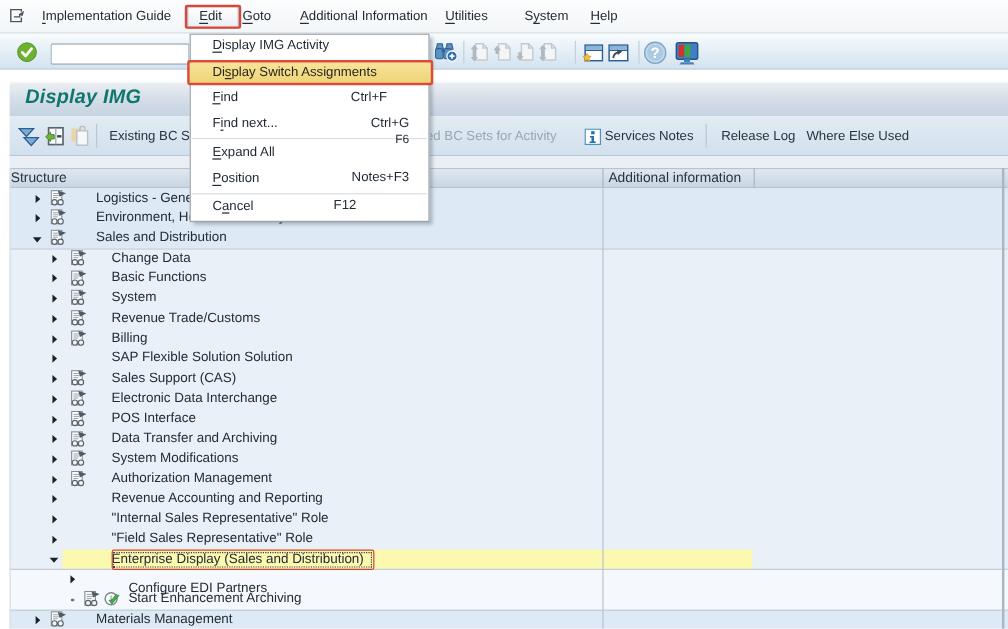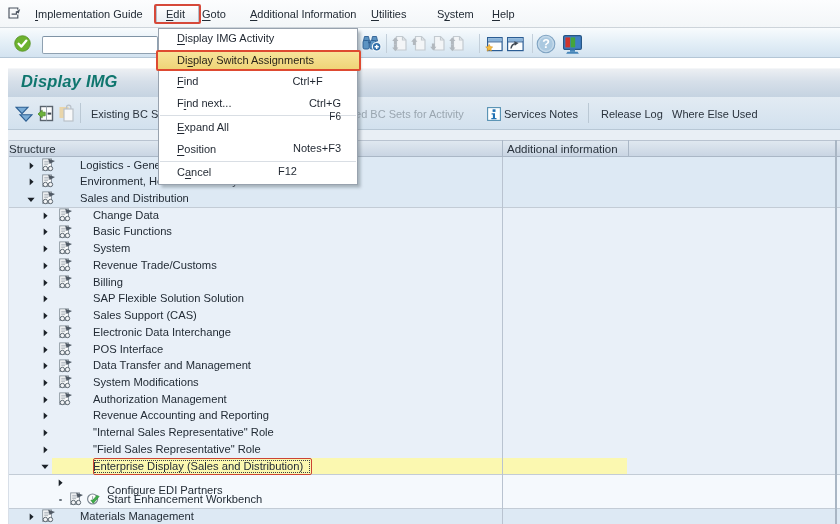--- a/index.html
+++ b/index.html
@@ -276,21 +276,21 @@
     <path d="M0.7 0.4 L4.6 3.8 L0.7 7.2 Z" fill="#1b2128"></path>
   </svg>
 <svg class="abs" style="left:59px;top:358.525px" width="15" height="15" viewBox="0 0 15 15">
 <rect x="0.7" y="0.9" width="8.8" height="11.5" fill="#fcfdfd" stroke="#828d97" stroke-width="0.9"></rect>
 <path d="M2.2 3.3h4.8M2.2 5h4.8M2.2 6.7h4" stroke="#959ea8" stroke-width="0.8" fill="none"></path>
 <path d="M6.2 0.8 L13 3 L7.6 5.9 Z" fill="#505a65"></path>
 <circle cx="3.4" cy="10.5" r="2.2" fill="#f1f3f5" stroke="#59636d" stroke-width="0.95"></circle>
 <circle cx="8.5" cy="10.5" r="2.2" fill="#f1f3f5" stroke="#59636d" stroke-width="0.95"></circle>
 <path d="M5.4 10.5h1" stroke="#59636d" stroke-width="0.95"></path>
 </svg>
-<div class="abs" style="left:93px;top:359.2px;font-size:11.2px;color:#232c36;white-space:nowrap">Data Transfer and Management</div>
+<div class="abs" style="left:93px;top:359.2px;font-size:11.2px;color:#232c36;white-space:nowrap">Data Transfer and Archiving</div>
 <svg class="abs" style="left:42.5px;top:379.0px" width="5" height="8" viewBox="0 0 5 8">
     <path d="M0.7 0.4 L4.6 3.8 L0.7 7.2 Z" fill="#1b2128"></path>
   </svg>
 <svg class="abs" style="left:59px;top:375.255px" width="15" height="15" viewBox="0 0 15 15">
 <rect x="0.7" y="0.9" width="8.8" height="11.5" fill="#fcfdfd" stroke="#828d97" stroke-width="0.9"></rect>
 <path d="M2.2 3.3h4.8M2.2 5h4.8M2.2 6.7h4" stroke="#959ea8" stroke-width="0.8" fill="none"></path>
 <path d="M6.2 0.8 L13 3 L7.6 5.9 Z" fill="#505a65"></path>
 <circle cx="3.4" cy="10.5" r="2.2" fill="#f1f3f5" stroke="#59636d" stroke-width="0.95"></circle>
 <circle cx="8.5" cy="10.5" r="2.2" fill="#f1f3f5" stroke="#59636d" stroke-width="0.95"></circle>
 <path d="M5.4 10.5h1" stroke="#59636d" stroke-width="0.95"></path>
@@ -335,21 +335,21 @@
 <path d="M6.2 0.8 L13 3 L7.6 5.9 Z" fill="#505a65"></path>
 <circle cx="3.4" cy="10.5" r="2.2" fill="#f1f3f5" stroke="#59636d" stroke-width="0.95"></circle>
 <circle cx="8.5" cy="10.5" r="2.2" fill="#f1f3f5" stroke="#59636d" stroke-width="0.95"></circle>
 <path d="M5.4 10.5h1" stroke="#59636d" stroke-width="0.95"></path>
 </svg>
 <svg class="abs" style="left:86px;top:492.365px" width="15" height="15" viewBox="0 0 15 15">
 <circle cx="6.6" cy="7" r="5" fill="#fff" stroke="#7c8792" stroke-width="1.2"></circle>
 <path d="M6.6 4.2v3l2 1.2" stroke="#9aa4ae" stroke-width="1" fill="none"></path>
 <path d="M4.8 8.2 L7.2 11.4 L13.2 4.4 L10.8 3.4 L7.0 8.0 Z" fill="#3fae49" stroke="#2c8536" stroke-width="0.6"></path>
 </svg>
-<div class="abs" style="left:107px;top:493.1px;font-size:11.2px;color:#232c36;white-space:nowrap">Start Enhancement Workbench</div>
+<div class="abs" style="left:107px;top:493.1px;font-size:11.2px;color:#232c36;white-space:nowrap">Start Enhancement Archiving</div>
 <svg class="abs" style="left:28.5px;top:512.8px" width="5" height="8" viewBox="0 0 5 8">
     <path d="M0.7 0.4 L4.6 3.8 L0.7 7.2 Z" fill="#1b2128"></path>
   </svg>
 <svg class="abs" style="left:42px;top:509.095px" width="15" height="15" viewBox="0 0 15 15">
 <rect x="0.7" y="0.9" width="8.8" height="11.5" fill="#fcfdfd" stroke="#828d97" stroke-width="0.9"></rect>
 <path d="M2.2 3.3h4.8M2.2 5h4.8M2.2 6.7h4" stroke="#959ea8" stroke-width="0.8" fill="none"></path>
 <path d="M6.2 0.8 L13 3 L7.6 5.9 Z" fill="#505a65"></path>
 <circle cx="3.4" cy="10.5" r="2.2" fill="#f1f3f5" stroke="#59636d" stroke-width="0.95"></circle>
 <circle cx="8.5" cy="10.5" r="2.2" fill="#f1f3f5" stroke="#59636d" stroke-width="0.95"></circle>
 <path d="M5.4 10.5h1" stroke="#59636d" stroke-width="0.95"></path>

